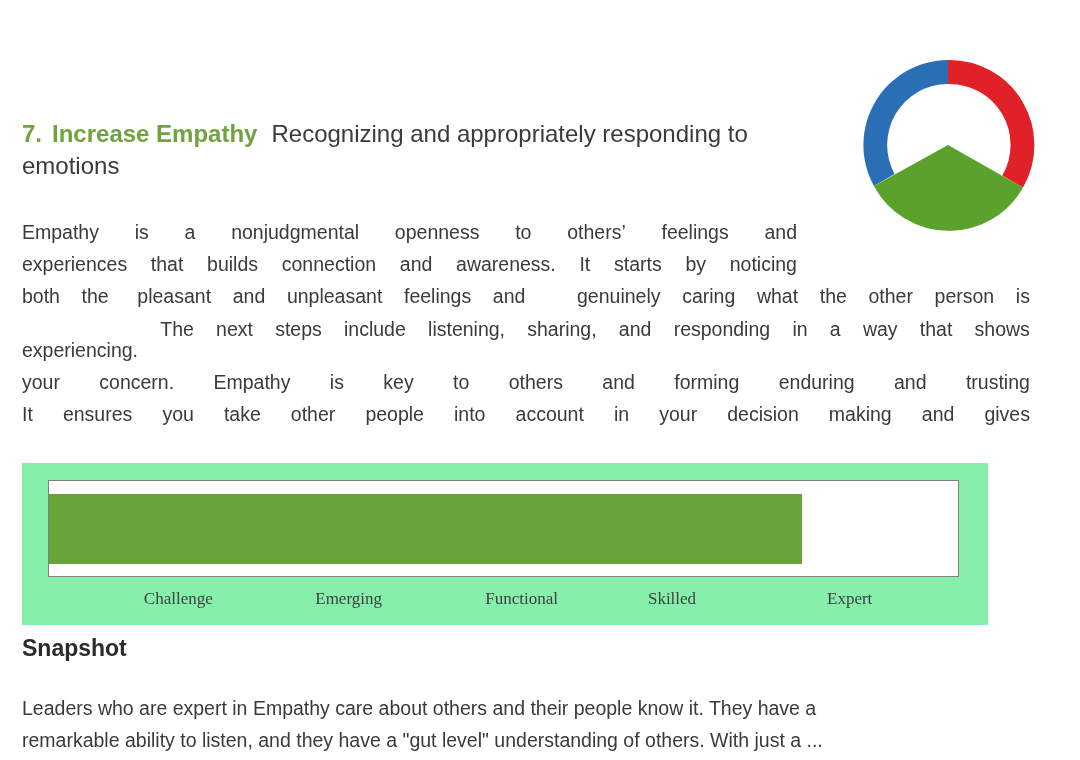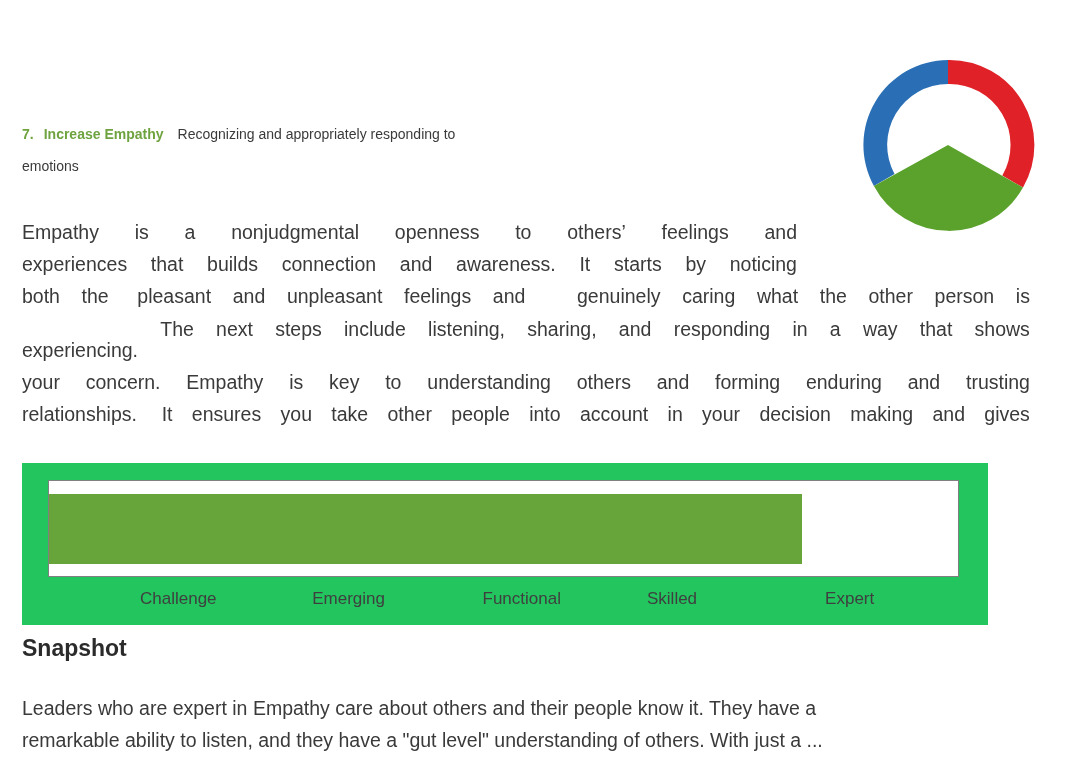--- a/index.html
+++ b/index.html
@@ -35,21 +35,21 @@
     white-space: nowrap;
     user-select: none;
   }
 
   
   .heading-block {
     position: absolute;
     left: 22px;
     top: 118px;
     width: 780px;
-    font-size: 14px;
+    font-size: 24px;
     line-height: 32px;
     color: #3a3a3a;
     text-align: justify;
     text-justify: inter-word;
   }
   .heading-block .num,
   .heading-block .title {
     color: #6fa33f;
     font-weight: bold;
   }
@@ -89,21 +89,22 @@
   }
   .body-paragraph .ln.j.narrow { width: 775px; }
 
   
   .chart-panel {
     position: absolute;
     left: 22px;
     top: 463px;
     width: 966px;
     height: 162px;
-    background: #22c55e;
+    background: #86efac;
+    font-family: Liberation Serif, serif;
   }
   .plot-frame {
     position: absolute;
     left: 26px;
     top: 17px;
     width: 911px;
     height: 97px;
     border: 1.5px solid #808080;
     background: #ffffff;
     box-sizing: border-box;
@@ -253,30 +254,28 @@
         <i style="font-style: normal; white-space: pre;">that</i>
         <i style="font-style: normal; white-space: pre;">shows</i>
       </span>
     <span class="ln j">
         <i style="font-style: normal; white-space: pre;">your</i>
         <i style="font-style: normal; white-space: pre;">concern.</i>
         <i style="font-style: normal; white-space: pre;">Empathy</i>
         <i style="font-style: normal; white-space: pre;">is</i>
         <i style="font-style: normal; white-space: pre;">key</i>
         <i style="font-style: normal; white-space: pre;">to</i>
-        <i style="font-style: normal; white-space: pre;">understanding</i>
         <i style="font-style: normal; white-space: pre;">others</i>
         <i style="font-style: normal; white-space: pre;">and</i>
         <i style="font-style: normal; white-space: pre;">forming</i>
         <i style="font-style: normal; white-space: pre;">enduring</i>
         <i style="font-style: normal; white-space: pre;">and</i>
         <i style="font-style: normal; white-space: pre;">trusting</i>
       </span>
     <span class="ln j">
-        <i style="font-style: normal; white-space: pre;">relationships.&nbsp;</i>
         <i style="font-style: normal; white-space: pre;">It</i>
         <i style="font-style: normal; white-space: pre;">ensures</i>
         <i style="font-style: normal; white-space: pre;">you</i>
         <i style="font-style: normal; white-space: pre;">take</i>
         <i style="font-style: normal; white-space: pre;">other</i>
         <i style="font-style: normal; white-space: pre;">people</i>
         <i style="font-style: normal; white-space: pre;">into</i>
         <i style="font-style: normal; white-space: pre;">account</i>
         <i style="font-style: normal; white-space: pre;">in</i>
         <i style="font-style: normal; white-space: pre;">your</i>

